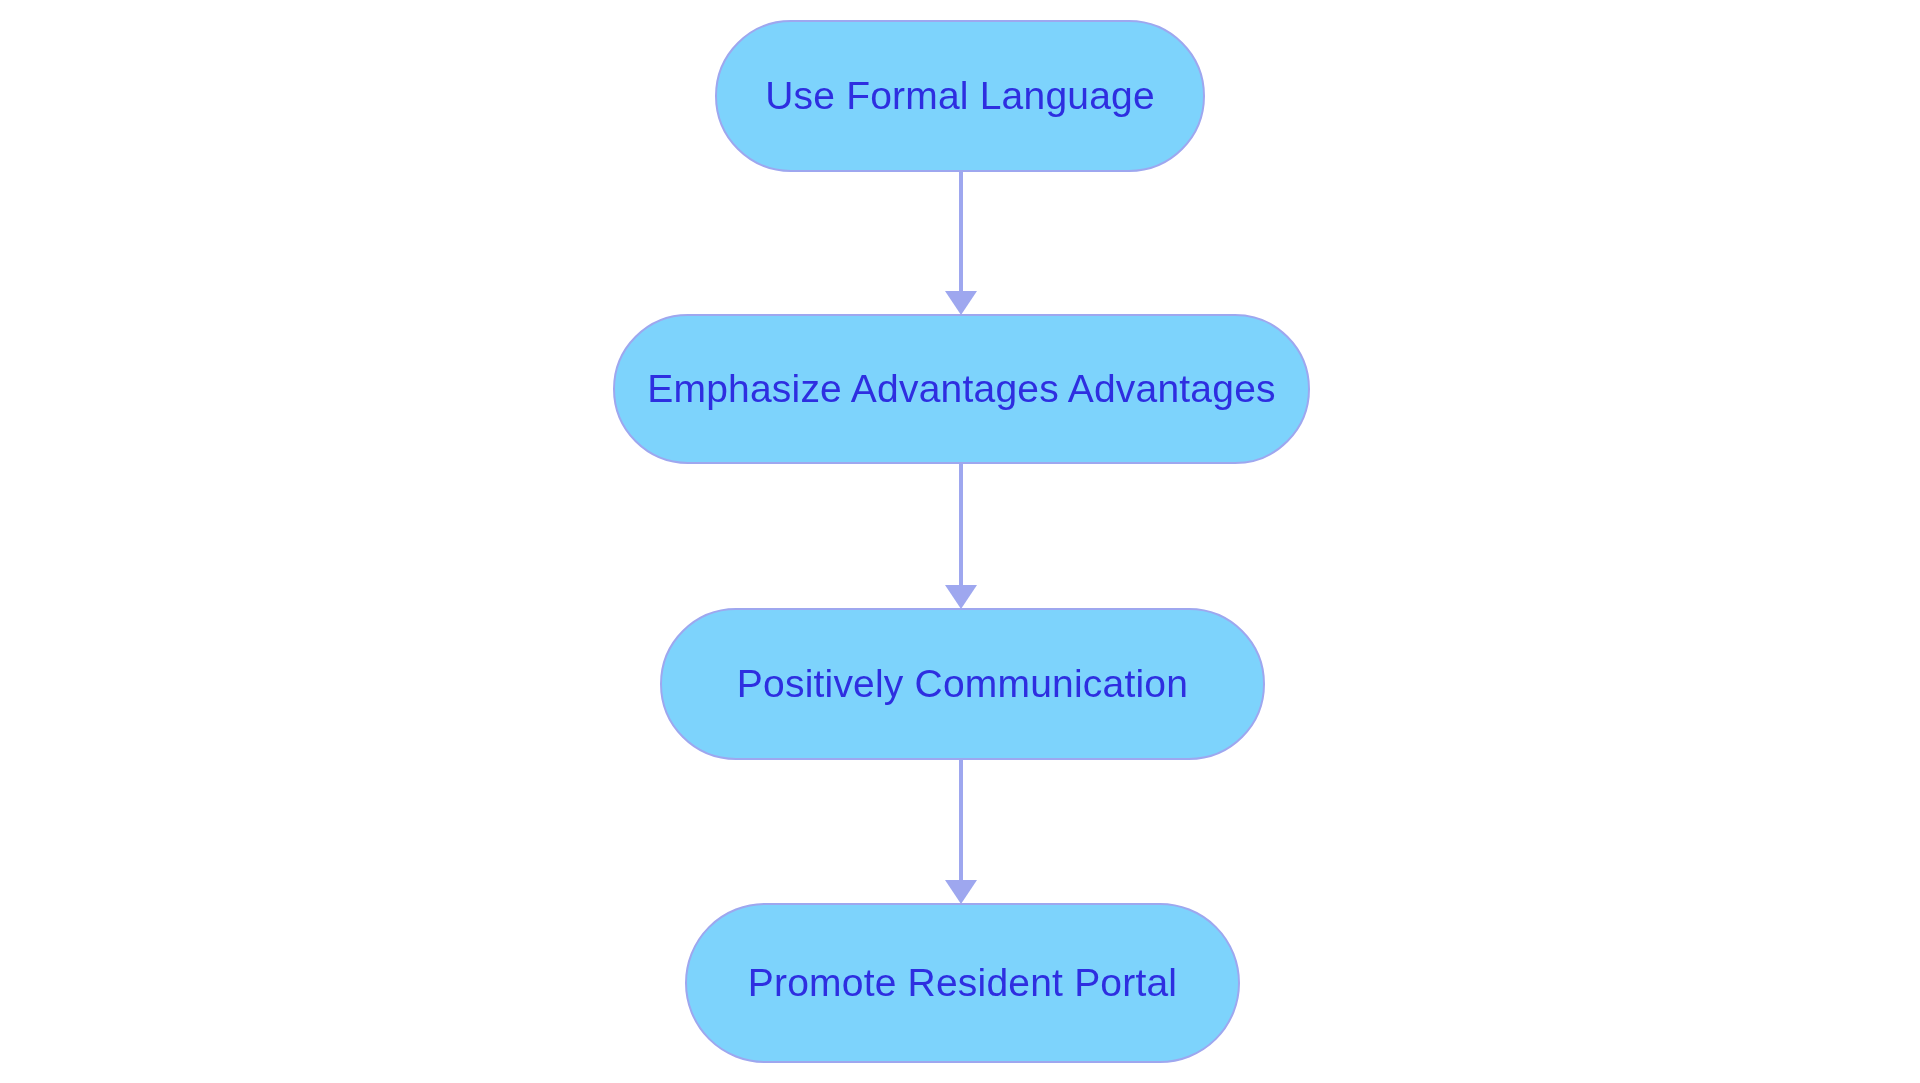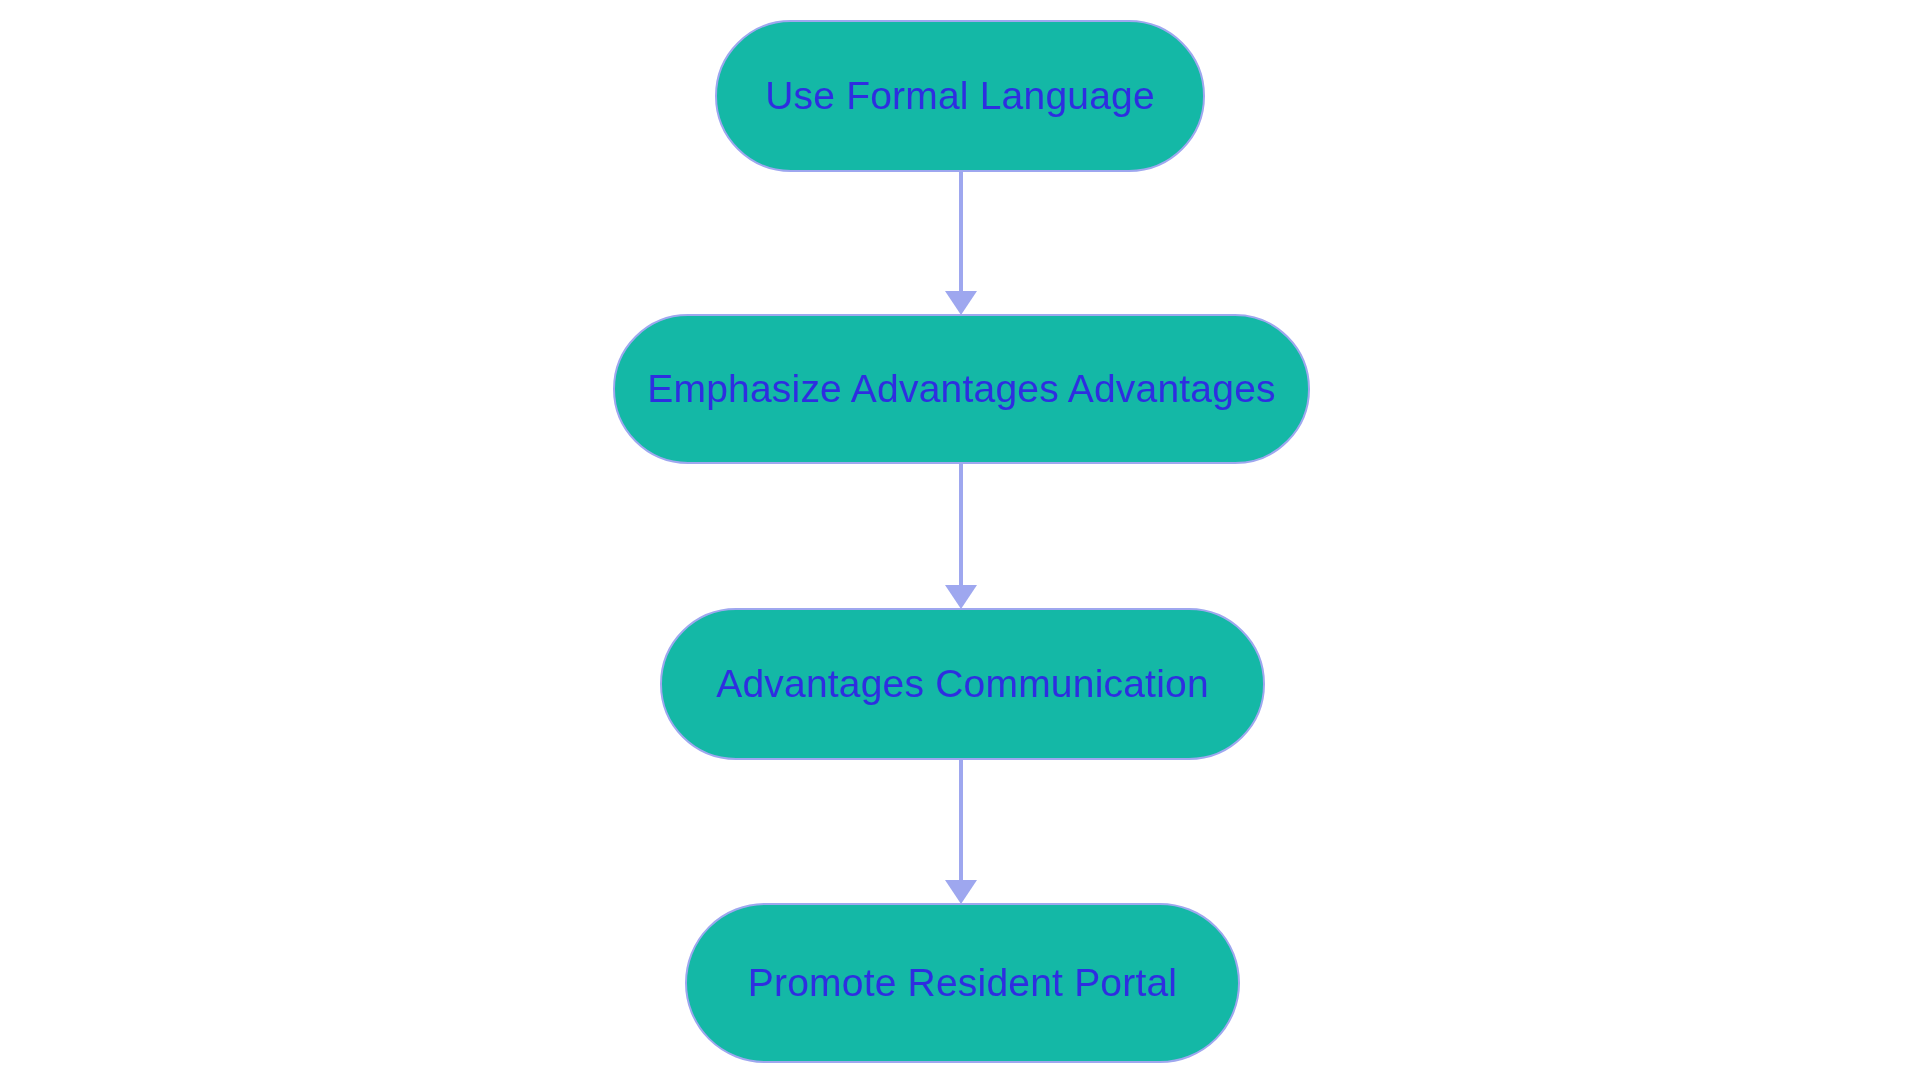--- a/index.html
+++ b/index.html
@@ -19,21 +19,21 @@
     width: 1920px;
     height: 1083px;
     background: #ffffff;
   }
   .flow-node {
     position: absolute;
     box-sizing: border-box;
     display: flex;
     align-items: center;
     justify-content: center;
-    background: #14b8a6;
+    background: #7dd3fc;
     border: 2px solid #9ea7ef;
     border-radius: 999px;
     text-align: center;
   }
   .flow-node .node-label {
     color: #2e2ee0;
     font-family: "Liberation Sans", "DejaVu Sans", sans-serif;
     font-weight: 400;
     letter-spacing: 0.2px;
     white-space: nowrap;
@@ -97,20 +97,20 @@
 
   <div class="flow-node" id="node-0">
     <span class="node-label">Use Formal Language</span>
   </div>
 
   <div class="flow-node" id="node-1">
     <span class="node-label">Emphasize Advantages Advantages</span>
   </div>
 
   <div class="flow-node" id="node-2">
-    <span class="node-label">Advantages Communication</span>
+    <span class="node-label">Positively Communication</span>
   </div>
 
   <div class="flow-node" id="node-3">
     <span class="node-label">Promote Resident Portal</span>
   </div>
 
 </div>
 
 </body></html>

